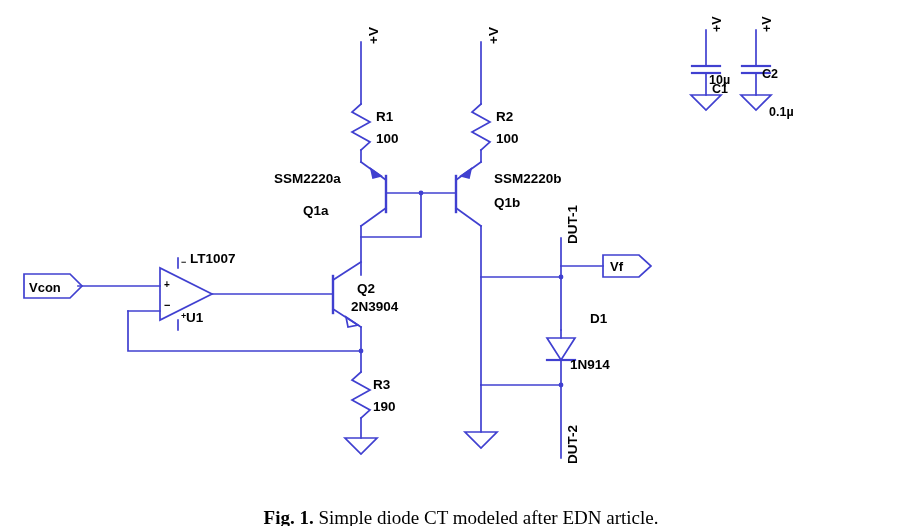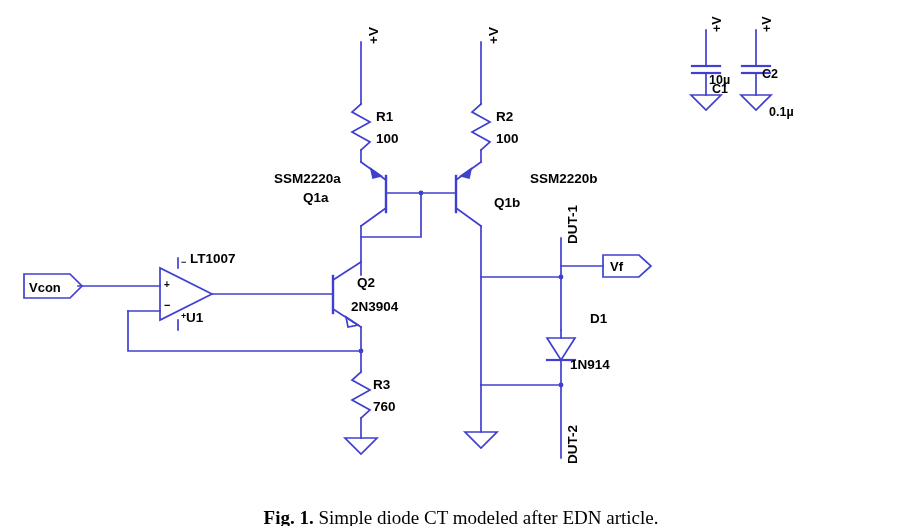--- a/index.html
+++ b/index.html
@@ -110,35 +110,35 @@
   <div class="lbl s12 rot" style="left:711px;top:32px;">+V</div>
   <div class="lbl s12 rot" style="left:761px;top:32px;">+V</div>
 
   <div class="lbl s13" style="left:376px;top:110px;">R1</div>
   <div class="lbl s13" style="left:376px;top:132px;">100</div>
 
   <div class="lbl s13" style="left:496px;top:110px;">R2</div>
   <div class="lbl s13" style="left:496px;top:132px;">100</div>
 
   <div class="lbl s13" style="left:373px;top:378px;">R3</div>
-  <div class="lbl s13" style="left:373px;top:400px;">760</div>
+  <div class="lbl s13" style="left:373px;top:400px;">190</div>
 
   <div class="lbl s12" style="left:712px;top:44px;margin-top:39px;">C1</div>
   <div class="lbl s12" style="left:709px;top:74px;">10µ</div>
 
   <div class="lbl s12" style="left:762px;top:44px;margin-top:24px;">C2</div>
   <div class="lbl s12" style="left:769px;top:74px;margin-top:32px;">0.1µ</div>
 
   <div class="lbl s13" style="left:274px;top:172px;">SSM2220a</div>
-  <div class="lbl s13" style="left:303px;top:191px;">Q1a</div>
+  <div class="lbl s13" style="left:303px;top:204px;">Q1a</div>
 
-  <div class="lbl s13" style="left:494px;top:172px;margin-left:36px;">SSM2220b</div>
+  <div class="lbl s13" style="left:494px;top:172px;">SSM2220b</div>
   <div class="lbl s13" style="left:494px;top:196px;">Q1b</div>
 
-  <div class="lbl s13" style="left:357px;top:276px;">Q2</div>
+  <div class="lbl s13" style="left:357px;top:282px;">Q2</div>
   <div class="lbl s13" style="left:351px;top:300px;">2N3904</div>
 
   <div class="lbl s13" style="left:190px;top:252px;">LT1007</div>
   <div class="lbl s13" style="left:186px;top:311px;">U1</div>
   <div class="lbl" style="left:164px;top:280px;font-size:10px;">+</div>
   <div class="lbl" style="left:164px;top:300px;font-size:11px;">−</div>
   <div class="lbl" style="left:181px;top:258px;font-size:9px;">−</div>
   <div class="lbl" style="left:181px;top:312px;font-size:9px;">+</div>
 
   <div class="lbl s13" style="left:570px;top:312px;padding-left:20px;">D1</div>

